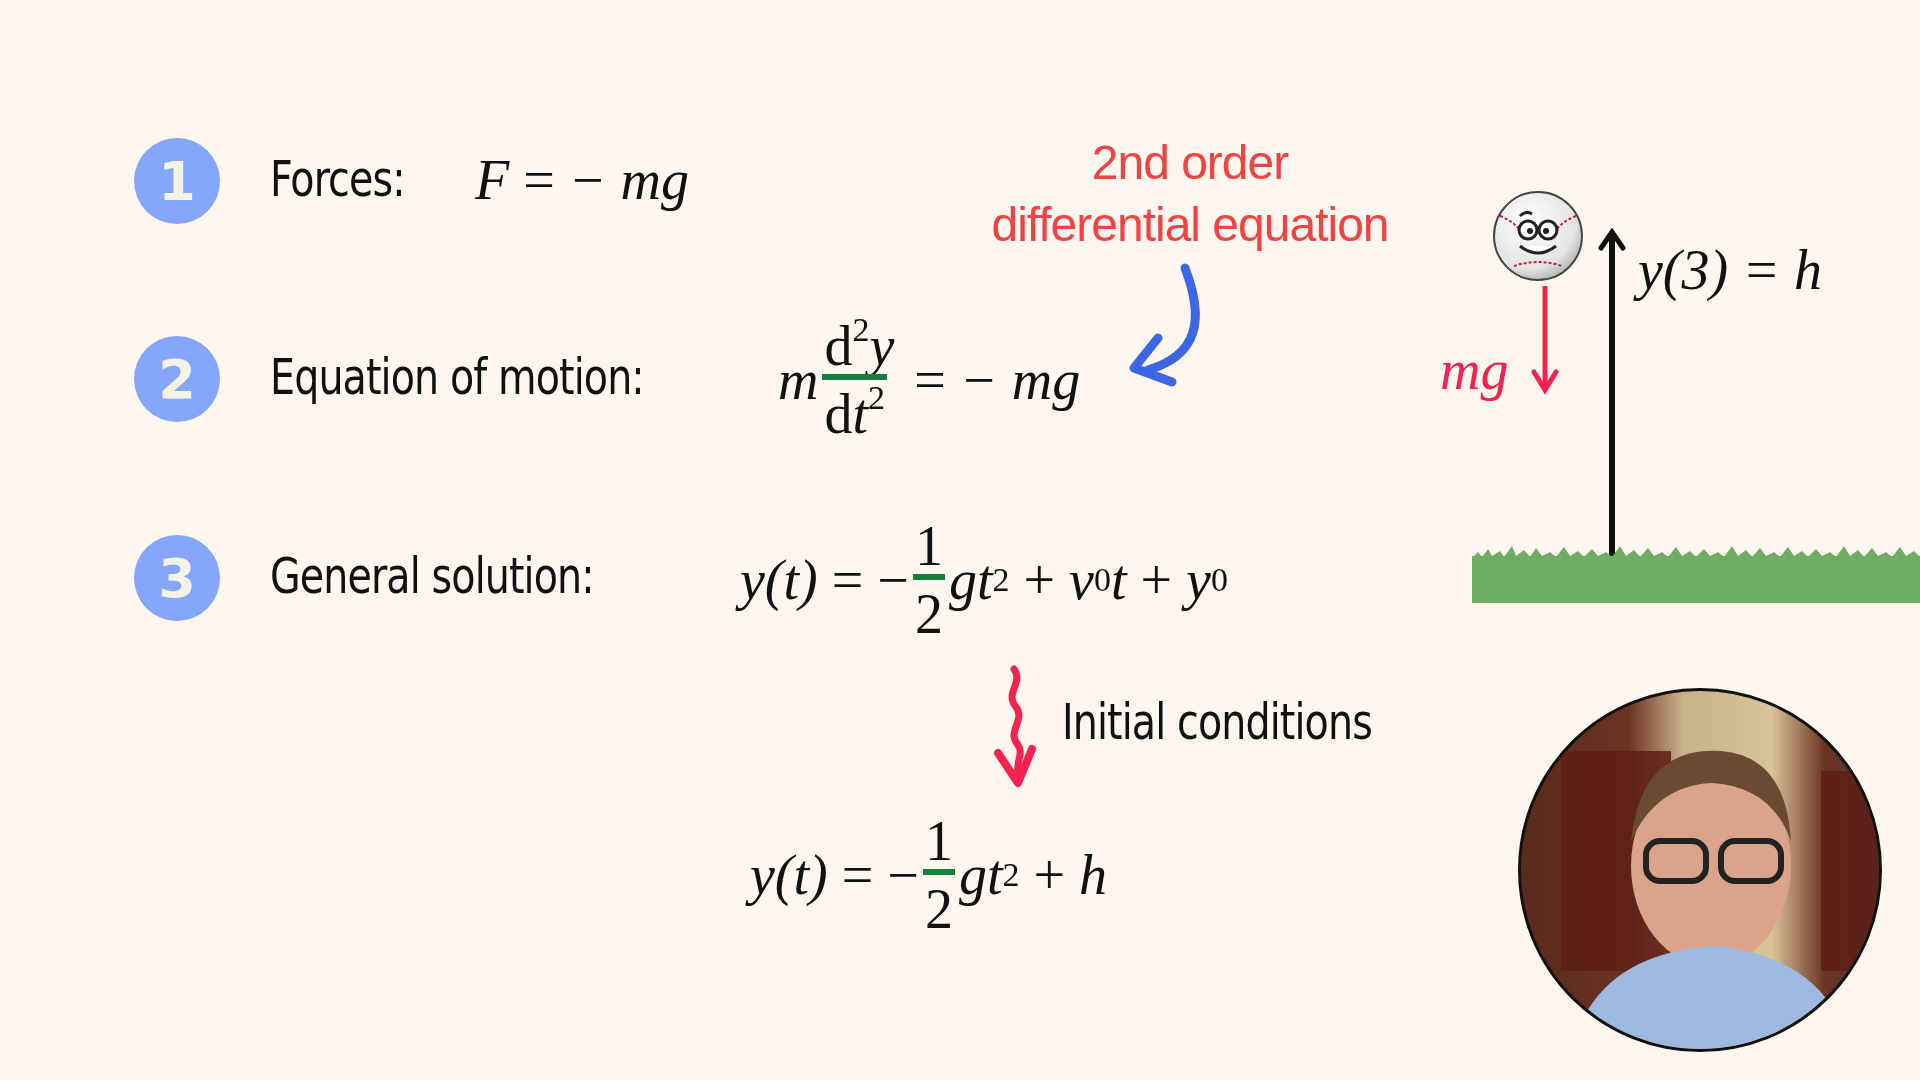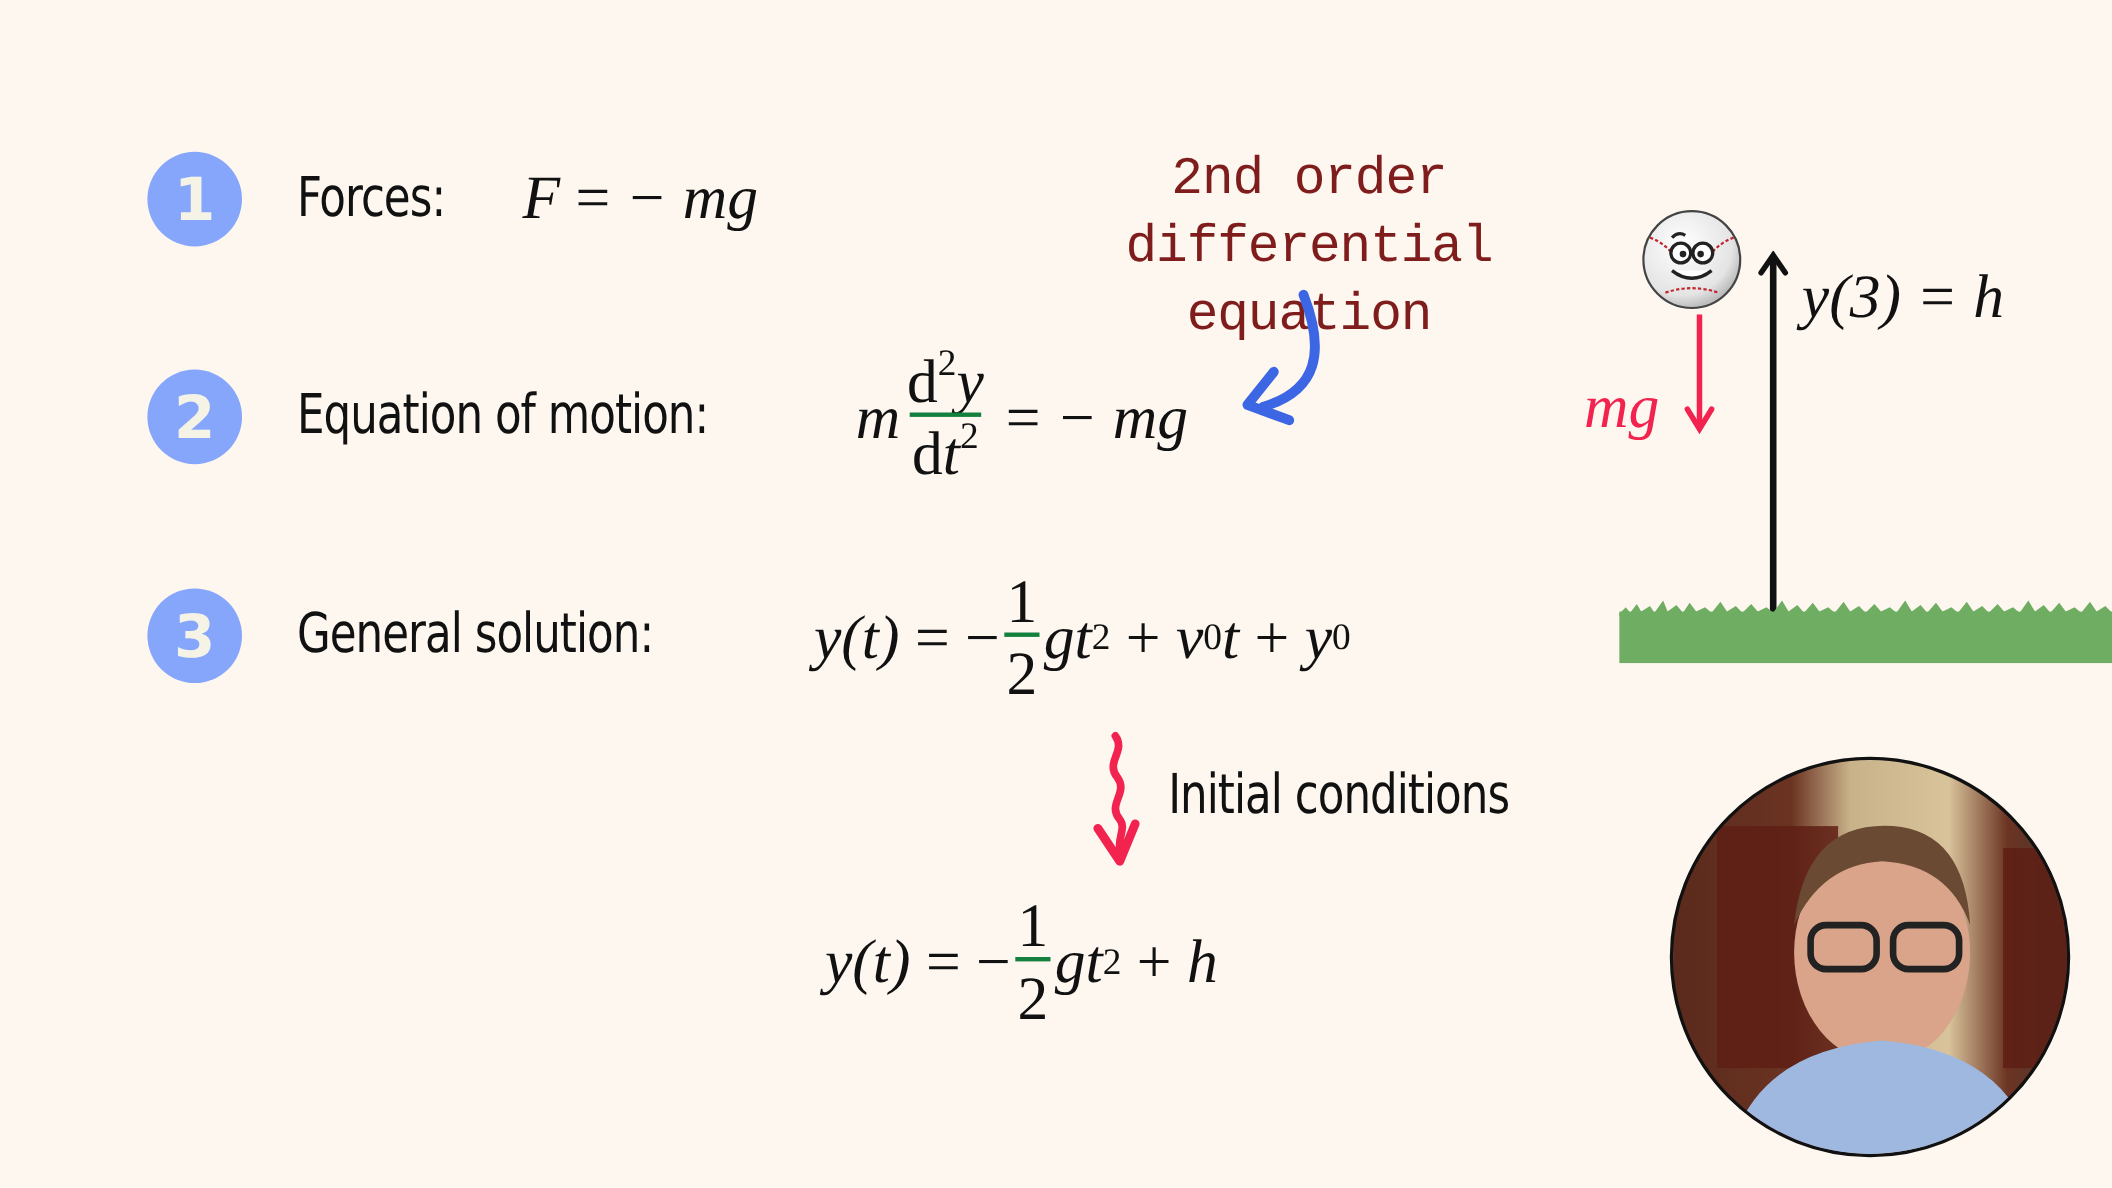--- a/index.html
+++ b/index.html
@@ -5,27 +5,27 @@
   html, body { margin:0; padding:0; }
   body { width:1920px; height:1080px; background:#fdf7f0; position:relative; overflow:hidden;
          font-family:"DejaVu Sans", sans-serif; color:#111; }
   .abs { position:absolute; }
   .badge { width:86px; height:86px; border-radius:50%; background:#86a6fb; color:#f5f3e6;
            display:flex; align-items:center; justify-content:center; font-family:"DejaVu Sans", sans-serif;
            font-weight:bold; font-size:54px; }
   .label { font-family:"DejaVu Sans", sans-serif; font-size:50px; font-stretch:condensed; letter-spacing:-1px; transform:scaleX(0.88); transform-origin:left center; white-space:nowrap; }
   .math { font-family:"Liberation Serif", "DejaVu Serif", serif; font-size:56px; white-space:nowrap; display:flex; align-items:center; }
   .math i { font-style:italic; }
-  .frac { display:inline-flex; flex-direction:column; align-items:center; margin:0 4px; vertical-align:middle; }
+  .frac { display:inline-flex; flex-direction:column; align-items:flex-start; margin:0 4px; vertical-align:middle; }
   .frac .num { line-height:1; padding:0 2px; }
-  .frac .den { line-height:1; padding:0 2px; border-top:4px solid #15803d; padding-top:6px; }
+  .frac .den { line-height:1; padding:0 2px; border-top:6px solid #15803d; padding-top:6px; }
   sup { font-size:34px; vertical-align:24px; line-height:0; }
   sub { font-size:34px; vertical-align:-12px; line-height:0; }
   .op { margin:0 14px; }
-  .blue-text { font-family:Liberation Mono, monospace; color:#7f1d1d; font-size:48px; text-align:center; line-height:62px; letter-spacing:-1px; }
+  .blue-text { font-family:Liberation Sans, sans-serif; color:#ef4444; font-size:48px; text-align:center; line-height:62px; letter-spacing:-1px; }
   .red { color:#f2234f; }
   .webcam { width:364px; height:364px; border-radius:50%; border:3px solid #111; overflow:hidden; box-sizing:border-box;
             background:linear-gradient(90deg,#5a2a1c 0%,#6b3322 30%,#c8b28a 45%,#d8c39b 70%,#6b3322 85%,#4a3a30 100%); }
 </style>
 </head>
 <body>
 
 <div class="abs badge" style="left:134px;top:138px;">
     <span>1</span>
   </div>

